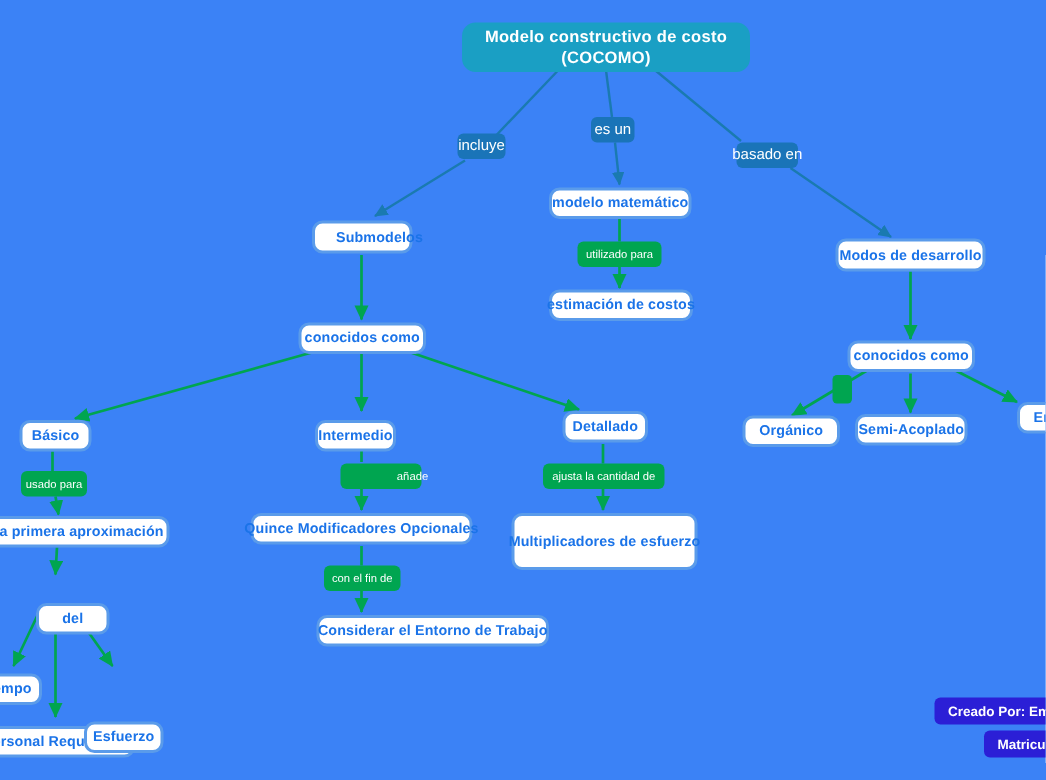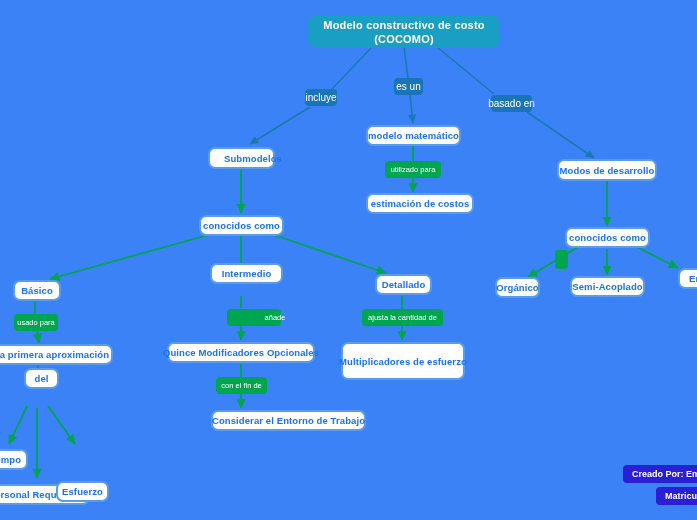--- a/index.html
+++ b/index.html
@@ -155,45 +155,45 @@
 
   <div class="node node-link-blue" style="left:305px; top:89px; width:32px; height:17px;">incluye</div>
   <div class="node node-link-blue" style="left:394px; top:78px; width:29px; height:17px;">es un</div>
   <div class="node node-link-blue" style="left:491px; top:95px; width:41px; height:17px;">basado en</div>
 
   <div class="node node-concept" style="left:208px; top:147px; width:67px; height:22px;padding-left:32px;">Submodelos</div>
   <div class="node node-concept" style="left:366px; top:125px; width:95px; height:21px;">modelo matemático</div>
   <div class="node node-concept" style="left:557px; top:159px; width:100px; height:22px;">Modos de desarrollo</div>
 
   <div class="node node-link-green" style="left:385px; top:161px; width:56px; height:17px;">utilizado para</div>
-  <div class="node node-concept" style="left:366px; top:193px; width:108px; height:21px;text-align:right;">estimación de costos</div>
+  <div class="node node-concept" style="left:366px; top:193px; width:96px; height:21px;text-align:right;">estimación de costos</div>
 
   <div class="node node-concept" style="left:199px; top:215px; width:85px; height:21px;">conocidos como</div>
 
   <div class="node node-concept" style="left:13px; top:280px; width:48px; height:21px;">Básico</div>
-  <div class="node node-concept" style="left:210px; top:263px; width:73px; height:21px;">Intermedio</div>
+  <div class="node node-concept" style="left:210px; top:280px; width:54px; height:21px;">Intermedio</div>
   <div class="node node-concept" style="left:375px; top:274px; width:57px; height:21px;">Detallado</div>
 
   <div class="node node-link-green" style="left:14px; top:314px; width:44px; height:17px;">usado para</div>
   <div class="node node-concept" style="left:-16px; top:344px; width:129px; height:21px;">una primera aproximación</div>
-  <div class="node node-concept" style="left:24px; top:368px; width:35px; height:21px;">del</div>
+  <div class="node node-concept" style="left:24px; top:402px; width:49px; height:21px;">del</div>
   <div class="node node-concept" style="left:-20px; top:449px; width:48px; height:21px;">Tiempo</div>
   <div class="node node-concept" style="left:-21px; top:484px; width:111px; height:21px;">Personal Requerido</div>
   <div class="node node-concept" style="left:56px; top:449px; width:53px; height:21px;margin-top:32px;">Esfuerzo</div>
 
   <div class="node node-link-green" style="left:227px; top:309px; width:29px; height:17px;padding-left:48px;">añade</div>
   <div class="node node-concept" style="left:167px; top:342px; width:148px; height:21px;">Quince Modificadores Opcionales</div>
   <div class="node node-link-green" style="left:216px; top:377px; width:51px; height:17px;">con el fin de</div>
   <div class="node node-concept" style="left:167px; top:410px; width:155px; height:21px;margin-left:44px;">Considerar el Entorno de Trabajo</div>
 
   <div class="node node-link-green" style="left:362px; top:309px; width:81px; height:17px;">ajusta la cantidad de</div>
   <div class="node node-concept" style="left:341px; top:342px; width:124px; height:38px;">Multiplicadores de esfuerzo</div>
 
   <div class="node node-concept" style="left:565px; top:227px; width:85px; height:21px;">conocidos como</div>
   <div class="node node-link-green empty" style="left:555px; top:250px; width:13px; height:19px;"></div>
-  <div class="node node-concept" style="left:495px; top:277px; width:45px; height:21px;">Orgánico</div>
+  <div class="node node-concept" style="left:495px; top:277px; width:65px; height:21px;">Orgánico</div>
   <div class="node node-concept" style="left:570px; top:276px; width:75px; height:21px;">Semi-Acoplado</div>
   <div class="node node-concept" style="left:678px; top:268px; width:66px; height:21px; justify-content:flex-start;">Empotrado</div>
 
   <div class="node node-badge" style="left:623px; top:465px; width:93px; height:18px; justify-content:flex-start;">Creado Por: Emm</div>
   <div class="node node-badge" style="left:656px; top:487px; width:60px; height:18px; justify-content:flex-start;">Matricu</div>
 
 </div>
 
 </body></html>

